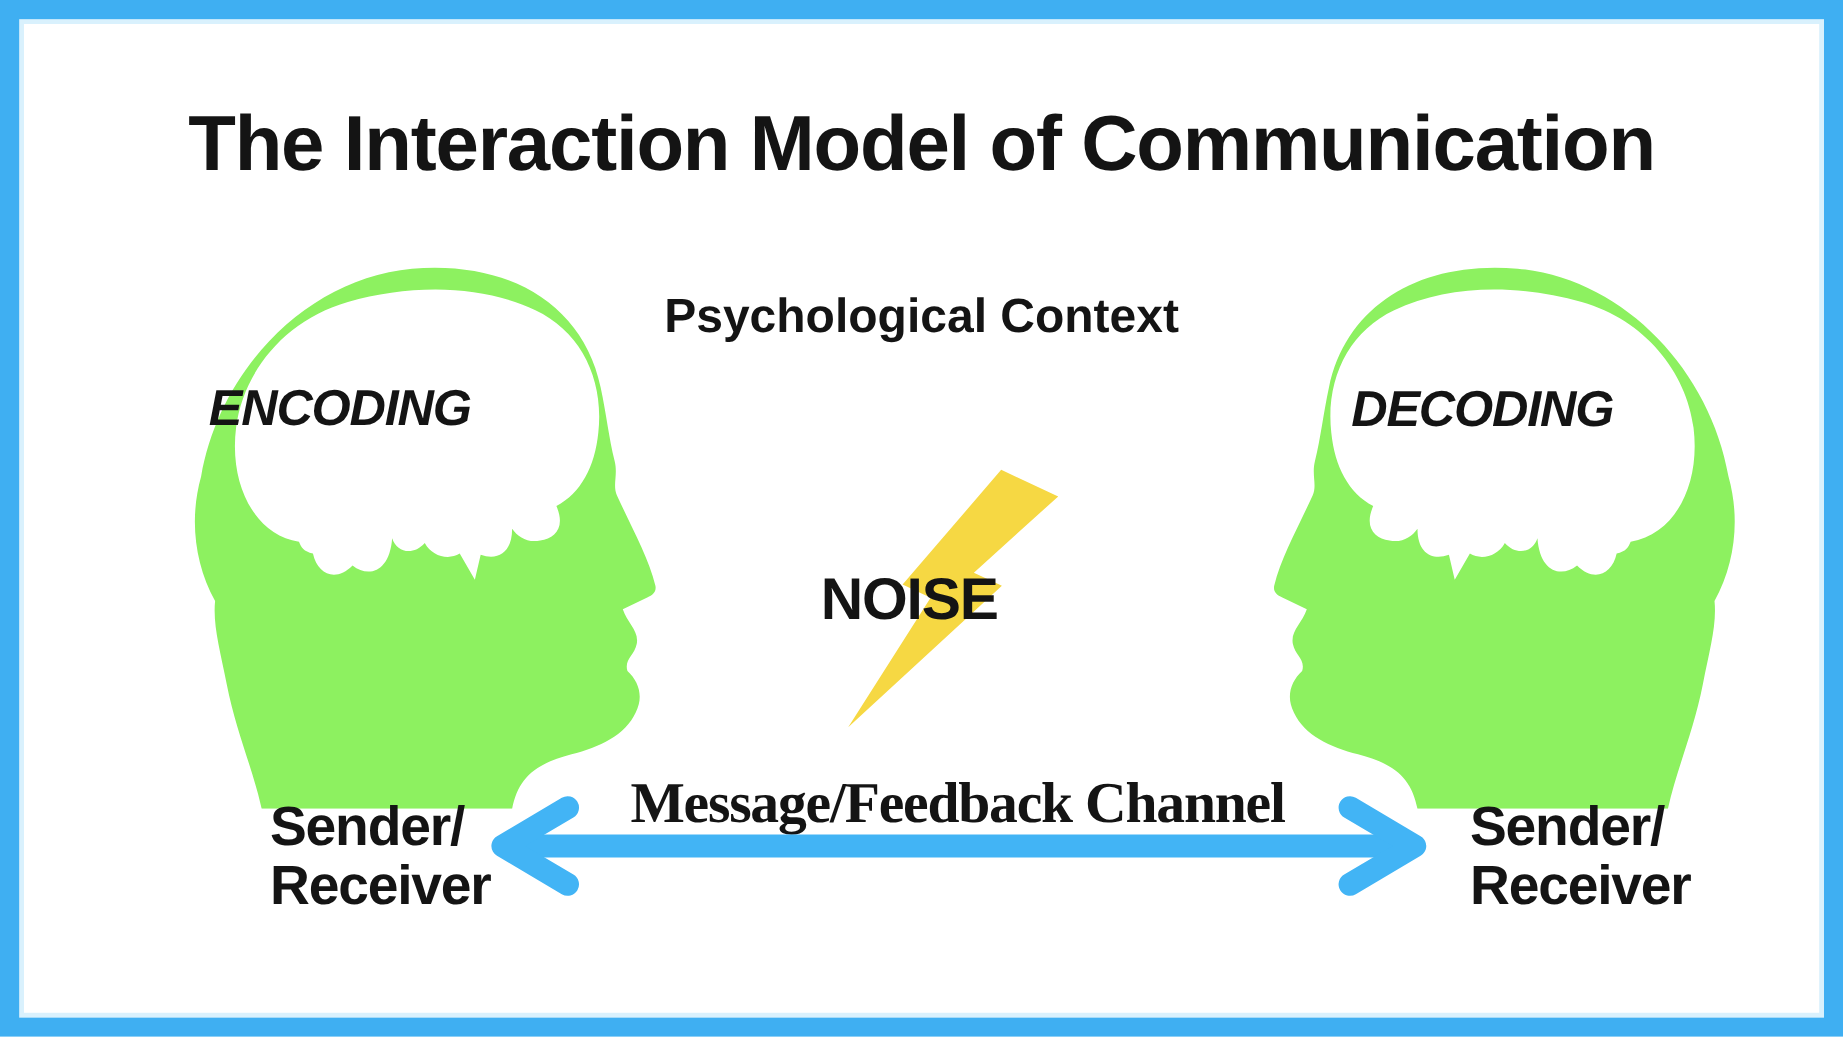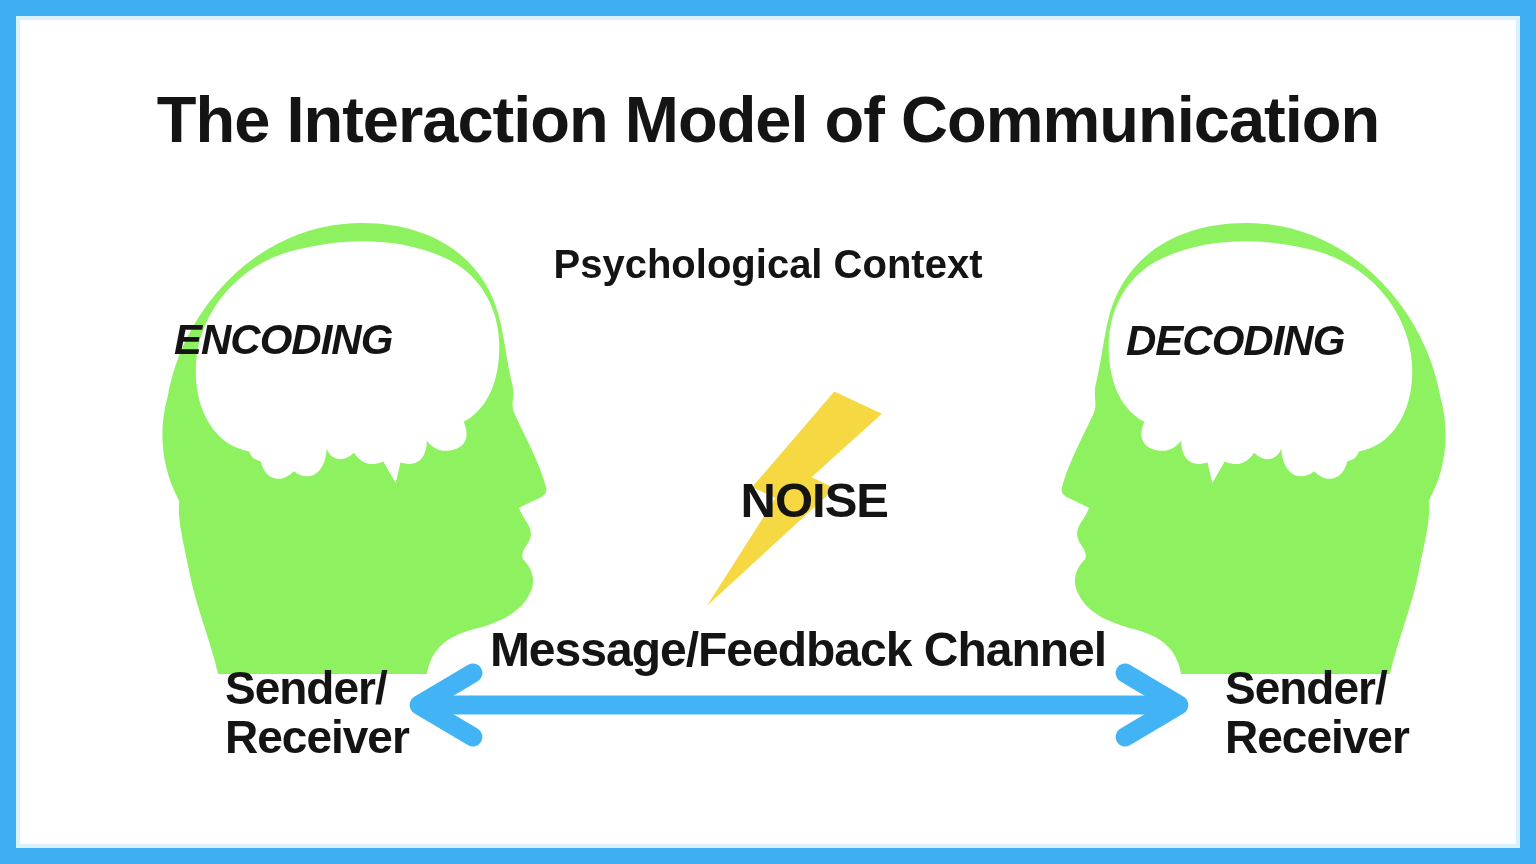--- a/index.html
+++ b/index.html
@@ -44,30 +44,31 @@
   .process-label {
     width: 320px; text-align: left;
     font-size: 42px; font-weight: 700; letter-spacing: -1px;
     line-height: 1;
     font-style: italic;
   }
   .process-left { left: 158px; top: 303px; }
   .process-right { left: 1110px; top: 304px; }
   .noise-label {
     left: 668px; top: 460px; width: 204px;
-    text-align: right;
+    text-align: left;
     font-size: 49px; font-weight: 700; letter-spacing: -1px;
     line-height: 1;
   }
   .bolt-svg { left: 652px; top: 362px; width: 236px; height: 256px; overflow: visible; }
   .channel-label {
-    left: 382px; top: 610px; width: 800px;
+    left: 382px; top: 630px; width: 800px;
     text-align: center;
     font-size: 48px; font-weight: 700; letter-spacing: -1px;
     line-height: 1;
+    font-family: Liberation Serif, serif;
   }
   .arrow-svg { left: 390px; top: 645px; width: 790px; height: 90px; overflow: visible; }
   .role-label {
     font-size: 46px; font-weight: 700; letter-spacing: -1px;
     line-height: 1.06;
     margin-left: 23px;
   }
   .role-left { left: 186px; top: 648px; }
   .role-right { left: 1186px; top: 648px; }
 </style>

